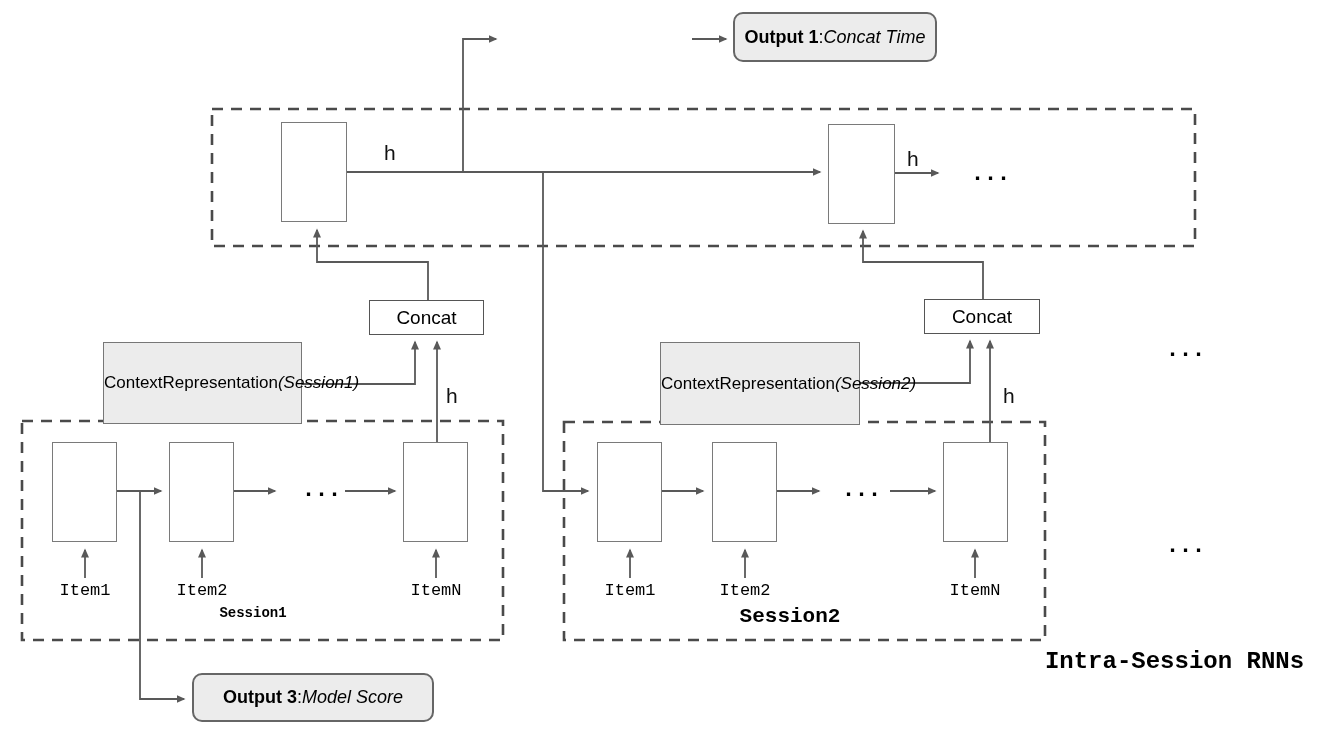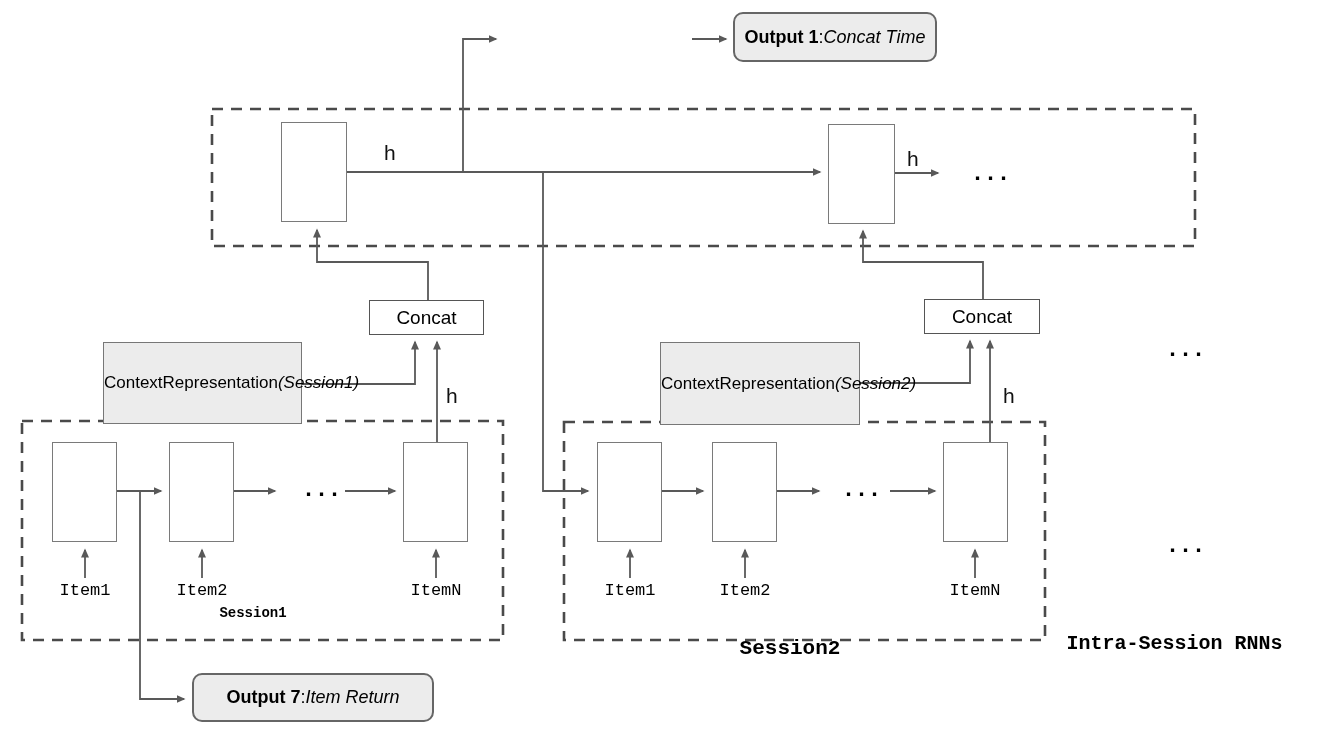--- a/index.html
+++ b/index.html
@@ -113,26 +113,26 @@
   <div class="lbl dots" style="left:832px;top:477px;">...</div>
 
   <div class="lbl mono" style="left:25px;top:581px;width:120px;font-size:17px;text-align:center;">Item1</div>
   <div class="lbl mono" style="left:142px;top:581px;width:120px;font-size:17px;text-align:center;">Item2</div>
   <div class="lbl mono" style="left:376px;top:581px;width:120px;font-size:17px;text-align:center;">ItemN</div>
   <div class="lbl mono" style="left:570px;top:581px;width:120px;font-size:17px;text-align:center;">Item1</div>
   <div class="lbl mono" style="left:685px;top:581px;width:120px;font-size:17px;text-align:center;">Item2</div>
   <div class="lbl mono" style="left:915px;top:581px;width:120px;font-size:17px;text-align:center;">ItemN</div>
 
   <div class="lbl mono-b" style="left:153px;top:605px;width:200px;font-size:14px;text-align:center;">Session1</div>
-  <div class="lbl mono-b" style="left:690px;top:605px;width:200px;font-size:21px;text-align:center;margin-top:32px;">Session2</div>
+  <div class="lbl mono-b" style="left:690px;top:605px;width:200px;font-size:21px;text-align:center;">Session2</div>
 
   <div class="lbl dots" style="left:1156px;top:337px;">...</div>
   <div class="lbl dots" style="left:1156px;top:533px;">...</div>
 
-  <div class="lbl mono-b" style="left:1032px;top:632px;width:285px;font-size:20px;text-align:center;">Intra-Session RNNs</div>
+  <div class="lbl mono-b" style="left:1032px;top:648px;width:285px;font-size:24px;text-align:center;">Intra-Session RNNs</div>
 
   <div class="box grey rounded outtext" style="left:192px;top:673px;width:242px;height:49px;border:2px solid #666;">
-    <span class="b">Output 7</span>
+    <span class="b">Output 3</span>
       <span>: </span>
-      <span class="i">Item Return</span>
+      <span class="i">Model Score</span>
   </div>
 
 </div>
 
 </body></html>

